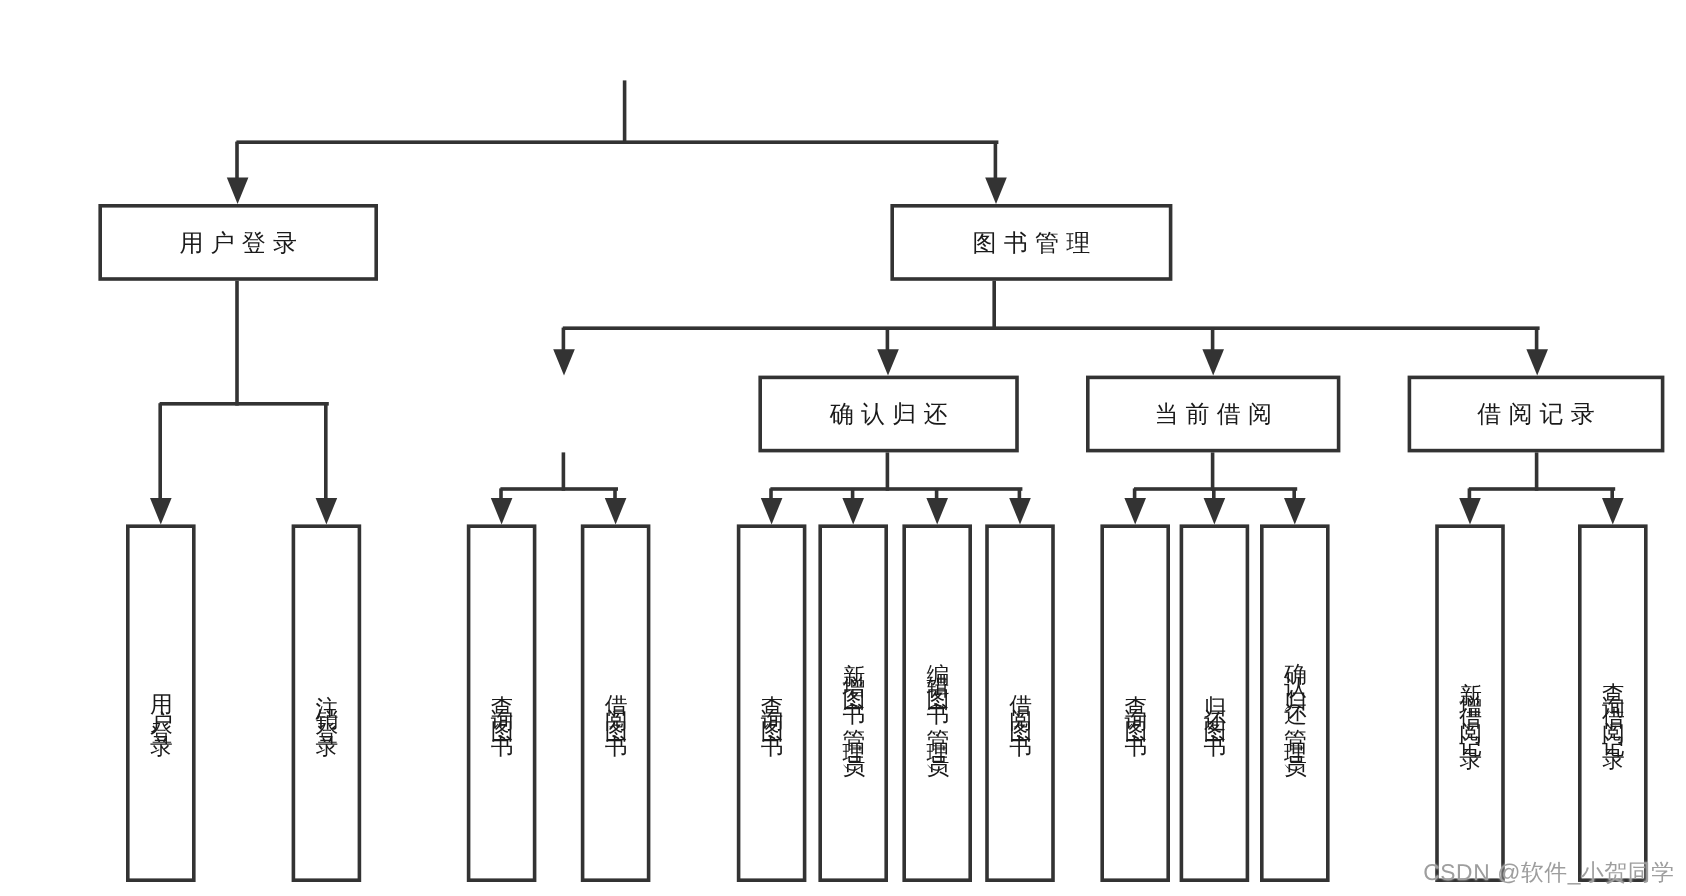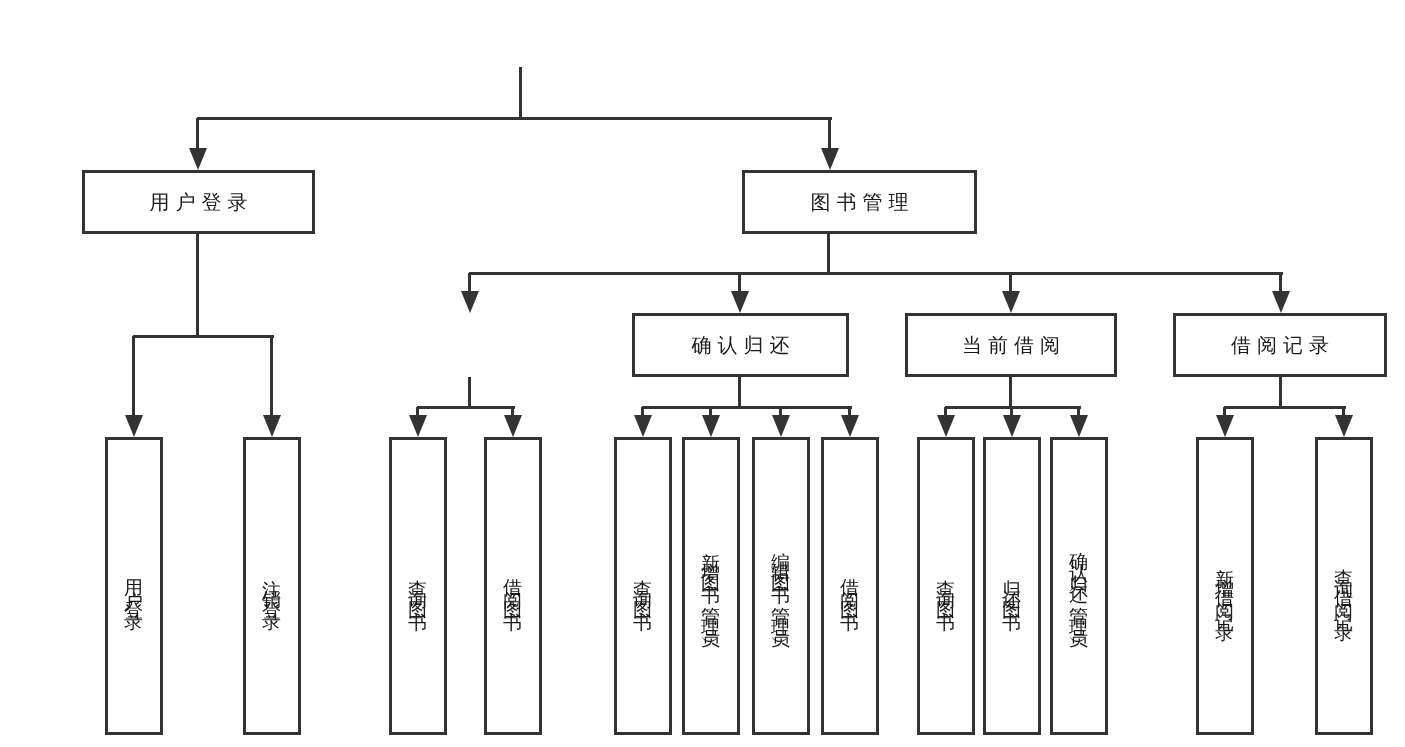--- a/index.html
+++ b/index.html
@@ -152,14 +152,15 @@
   <div class="vline" style="left:1010px;top:407px;height:12px;"></div>
   <div class="arrowhead" style="left:1003px;top:415px;"></div>
   <div class="vline" style="left:1077px;top:407px;height:12px;"></div>
   <div class="arrowhead" style="left:1070px;top:415px;"></div>
 
   <div class="vline" style="left:1223px;top:407px;height:12px;"></div>
   <div class="arrowhead" style="left:1216px;top:415px;"></div>
   <div class="vline" style="left:1342px;top:407px;height:12px;"></div>
   <div class="arrowhead" style="left:1335px;top:415px;"></div>
 
+  <div class="watermark">CSDN @软件_小贺同学</div>
 
 </div>
 
 </body></html>

